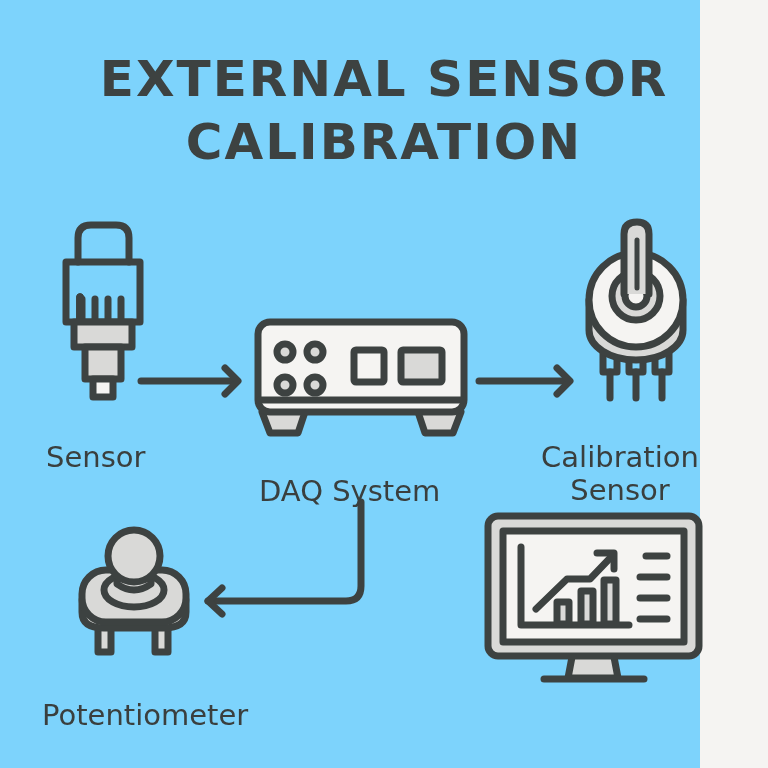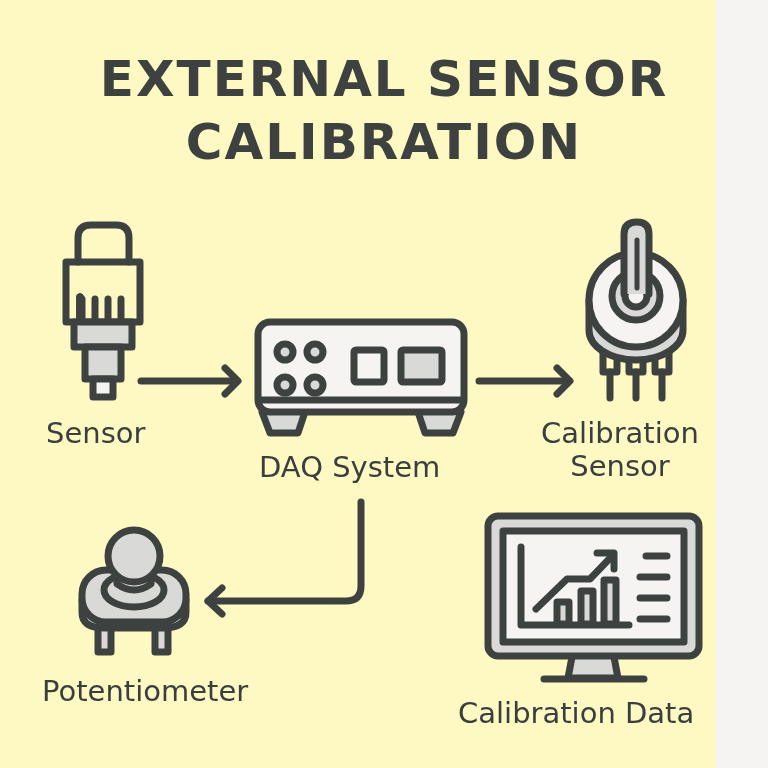--- a/index.html
+++ b/index.html
@@ -7,24 +7,23 @@
       padding: 0;
       width: 768px;
       height: 768px;
       background: #f5f4f2;
       overflow: hidden;
     }
     .canvas {
       position: relative;
       width: 700px;
       height: 768px;
-      background: #fef9c3;
+      background: #7dd3fc;
       font-family: "DejaVu Sans", "Liberation Sans", sans-serif;
       color: #3a3f3e;
-      padding-left: 16px;
     }
     .title {
       position: absolute;
       left: 0;
       width: 768px;
       text-align: center;
       font-family: "DejaVu Sans", sans-serif;
       font-weight: bold;
       font-size: 50px;
       letter-spacing: 2px;
@@ -41,20 +40,21 @@
       width: 768px;
       height: 768px;
     }
     .label {
       position: absolute;
       font-family: "DejaVu Sans", sans-serif;
       font-size: 29px;
       color: #3a3f3e;
       line-height: 1.15;
       white-space: nowrap;
+      margin-top: 24px;
     }
     .label.center { text-align: center; }
   </style>
 </head>
 <body>
 
 <div class="canvas">
 
   <h1 class="title line1">EXTERNAL SENSOR</h1>
   <h1 class="title line2">CALIBRATION</h1>
@@ -149,15 +149,14 @@
     </g>
   </svg>
 
   <div class="label" style="left:46px; top:417px;">Sensor</div>
   <div class="label" style="left:259px; top:451px;text-align:center;">DAQ System</div>
   <div class="label center" style="left:520px; top:417px; width:200px;">
     <div>Calibration</div>
     <div>Sensor</div>
   </div>
   <div class="label" style="left:42px; top:675px;">Potentiometer</div>
-  <div class="label" style="left:458px; top:697px;">Calibration Data</div>
 
 </div>
 
 </body></html>

